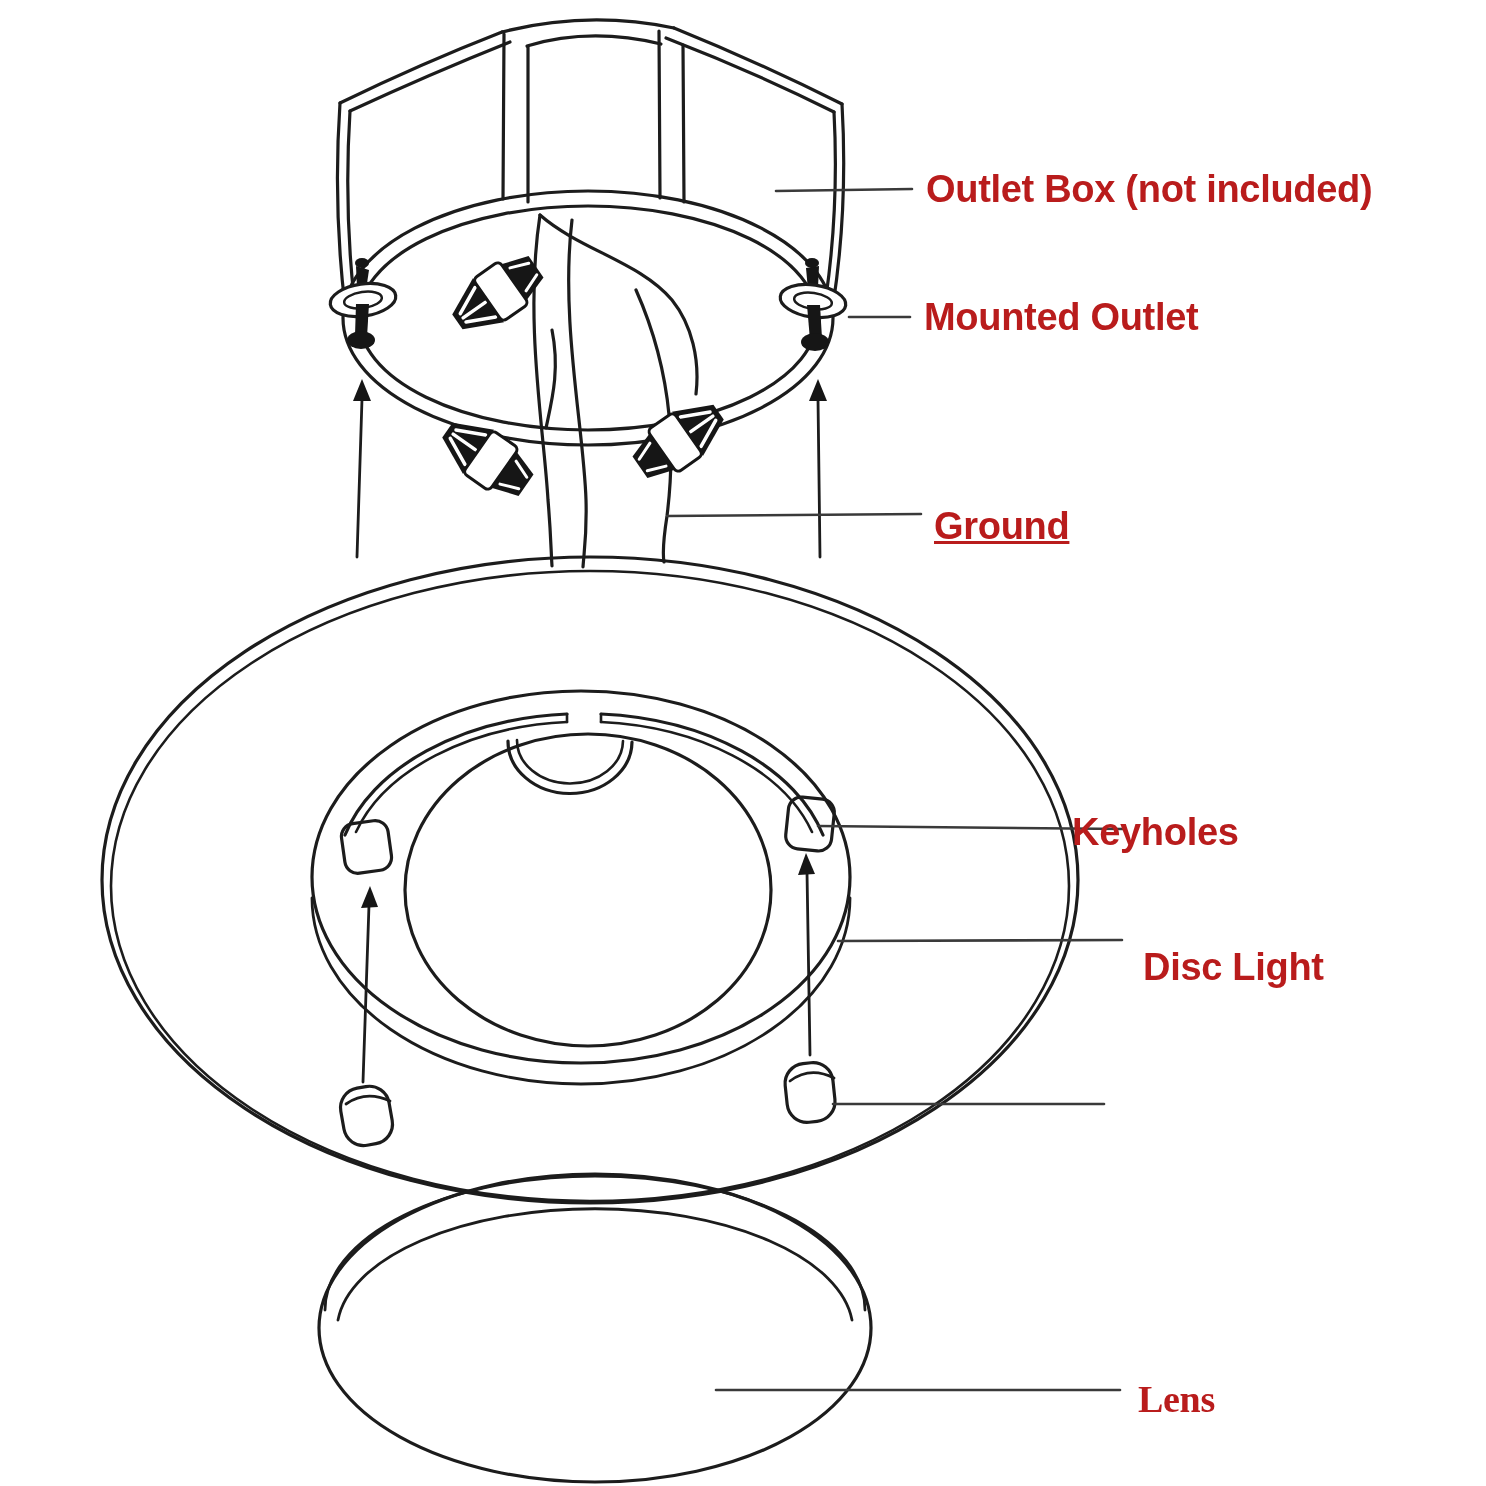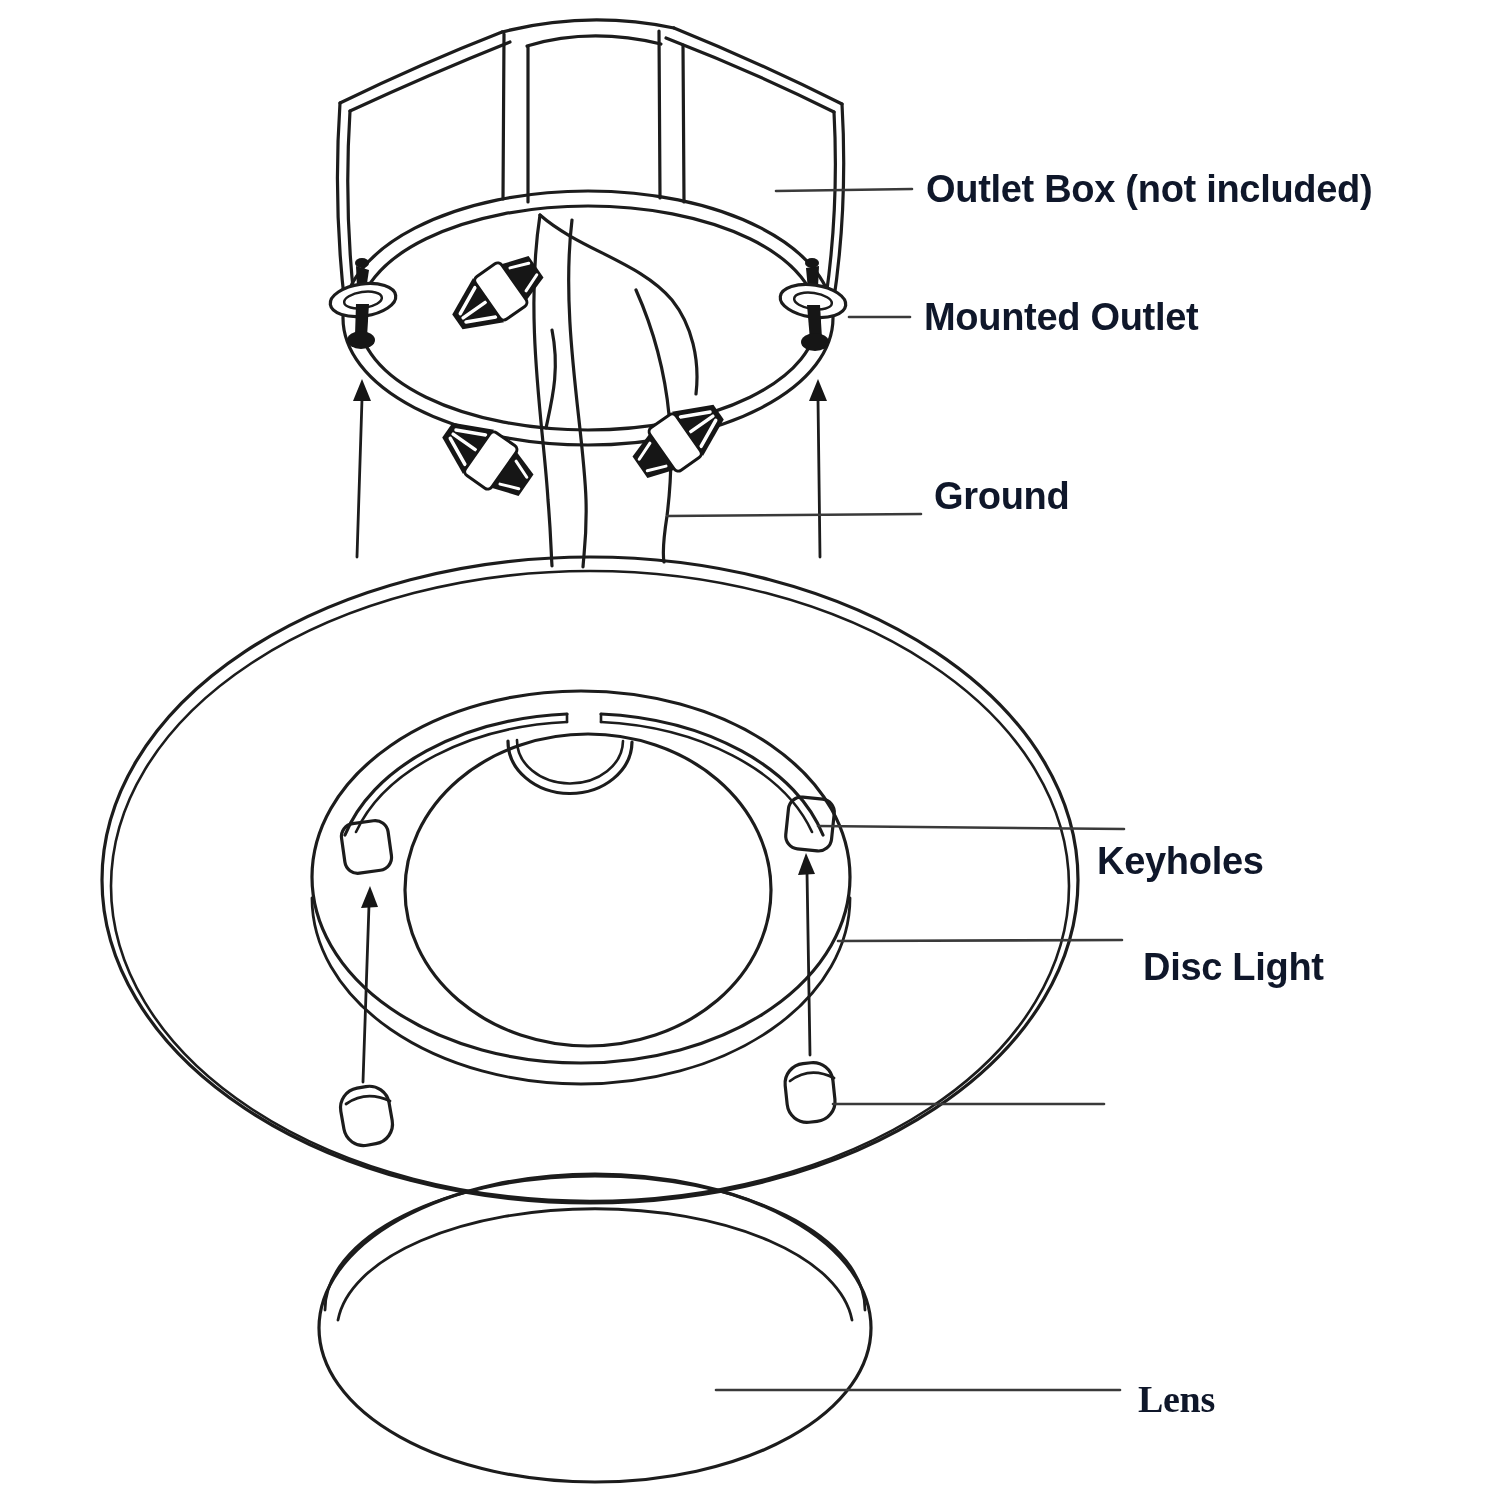--- a/index.html
+++ b/index.html
@@ -3,29 +3,29 @@
 <meta charset="utf-8">
 <style>
   html,body{margin:0;padding:0;background:#ffffff;}
   .canvas{position:relative;width:1486px;height:1486px;background:#ffffff;overflow:hidden;}
   .canvas svg{position:absolute;left:0;top:0;}
   .label{
     position:absolute;
     font-family:"Liberation Sans",sans-serif;
     font-size:38px;
     font-weight:600;
-    color:#0f172a;
+    color:#b91c1c;
     letter-spacing:-0.3px;
     white-space:nowrap;
     line-height:1.1;
   }
   .lbl-outlet-box   {left:926px; top:169px;}
   .lbl-mounted-screw{left:924px; top:297px;}
-  .lbl-ground       {left:934px; top:476px;}
-  .lbl-keyholes     {left:1097px;top:812px;margin-top:29px;}
+  .lbl-ground       {left:934px; top:506px;text-decoration:underline;}
+  .lbl-keyholes     {left:1072px;top:812px;}
   .lbl-disc-light   {left:1143px;top:919px;margin-top:28px;}
   .lbl-keyhole-cover{left:1138px;top:1084px;}
   .lbl-lens         {left:1138px;top:1379px;font-family:Liberation Serif, serif;}
 </style>
 </head>
 <body>
 
 <div class="canvas">
 
 <svg width="1486" height="1486" viewBox="0 0 1486 1486">

